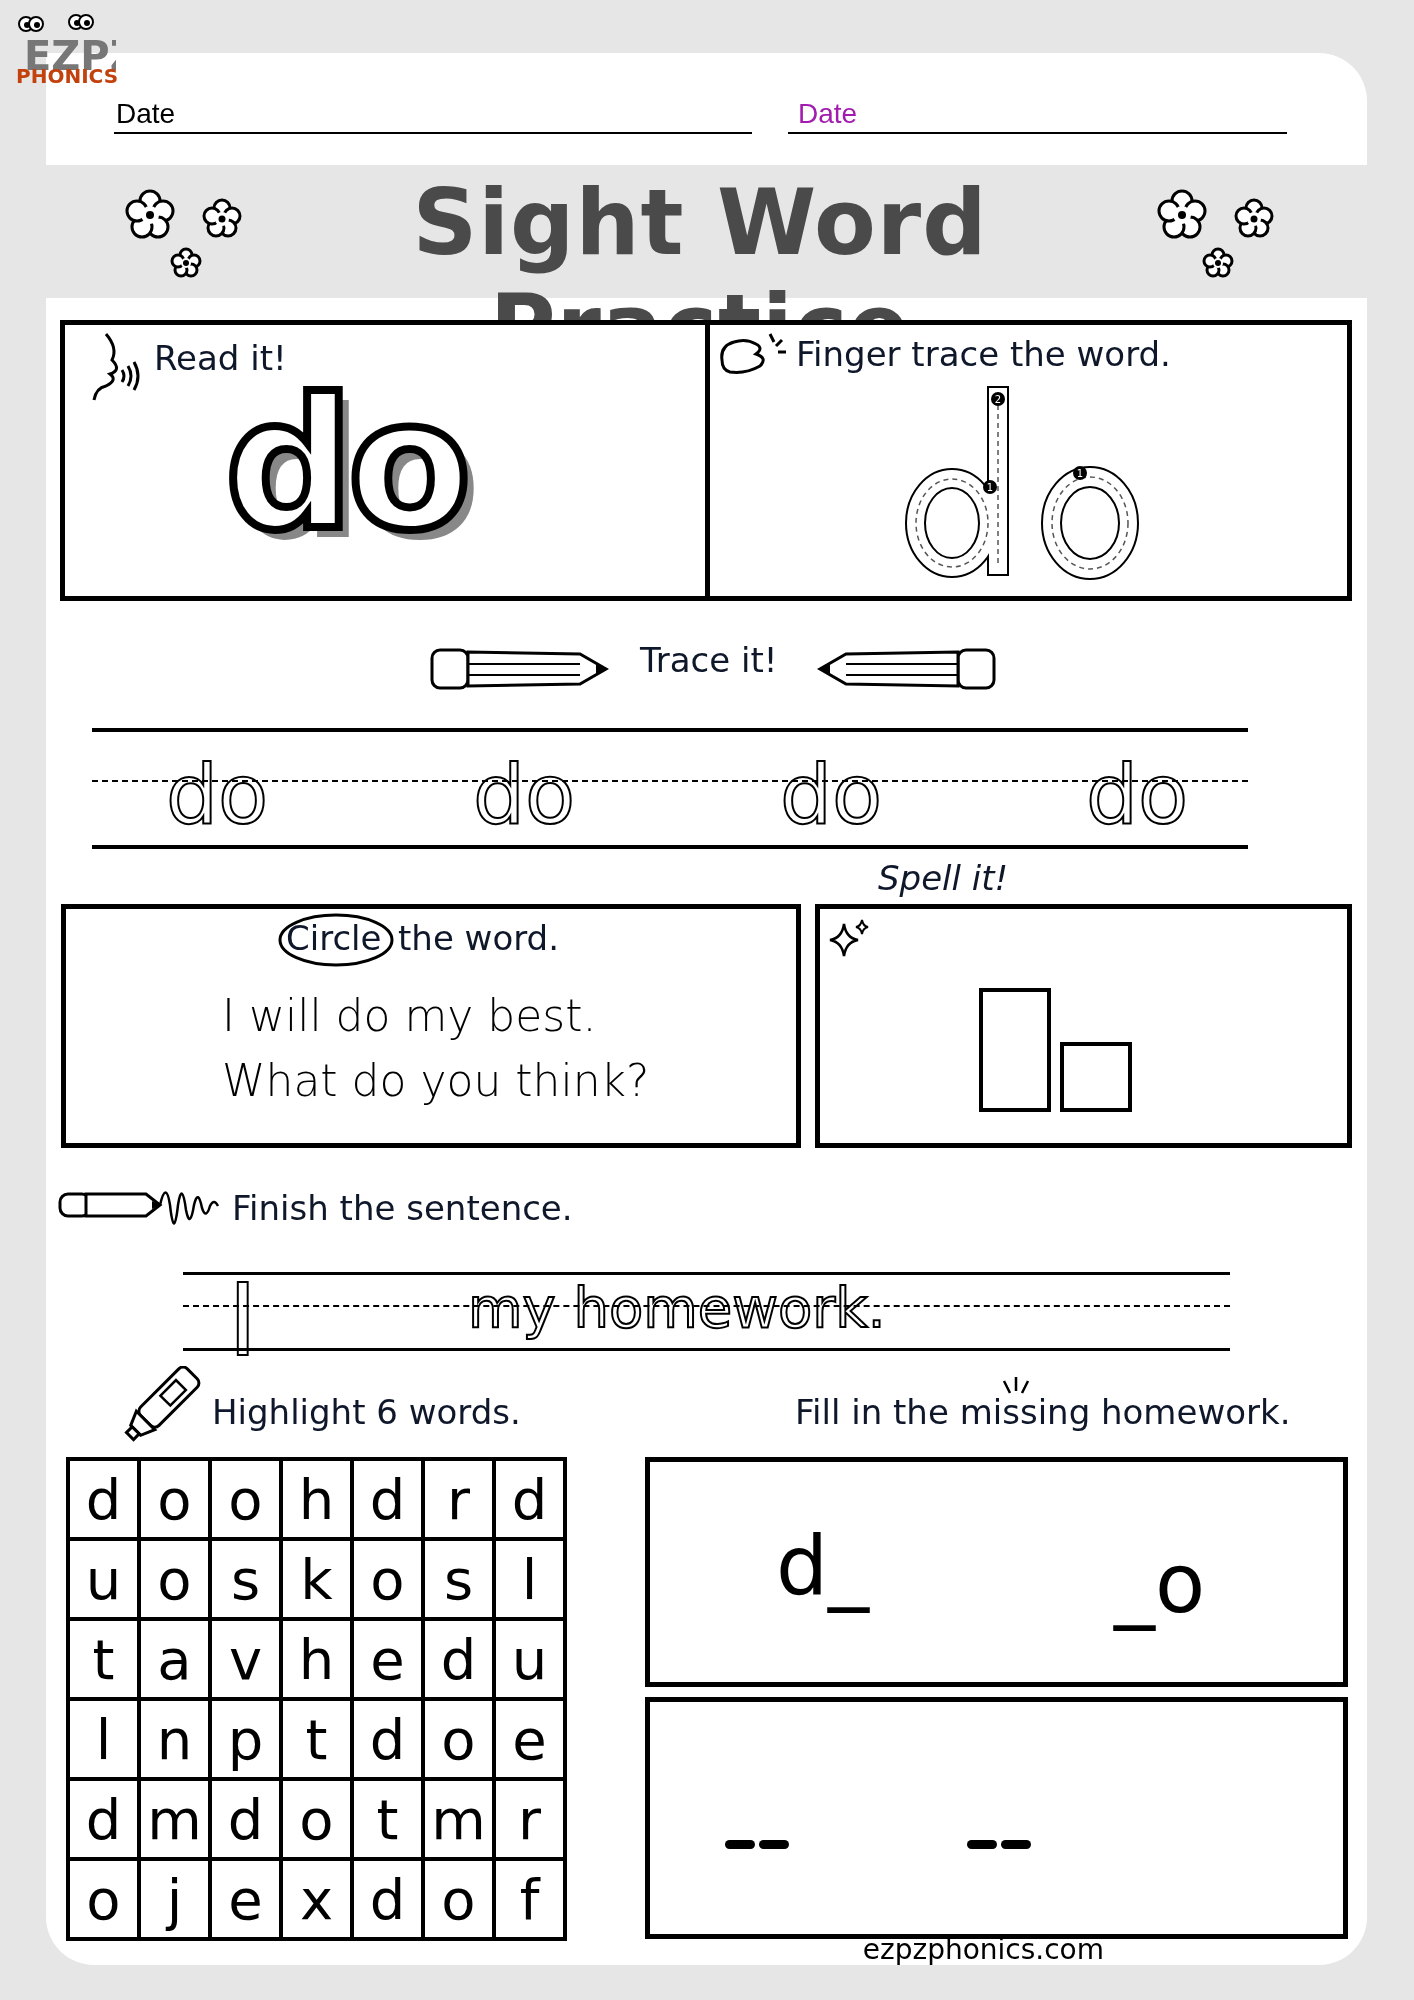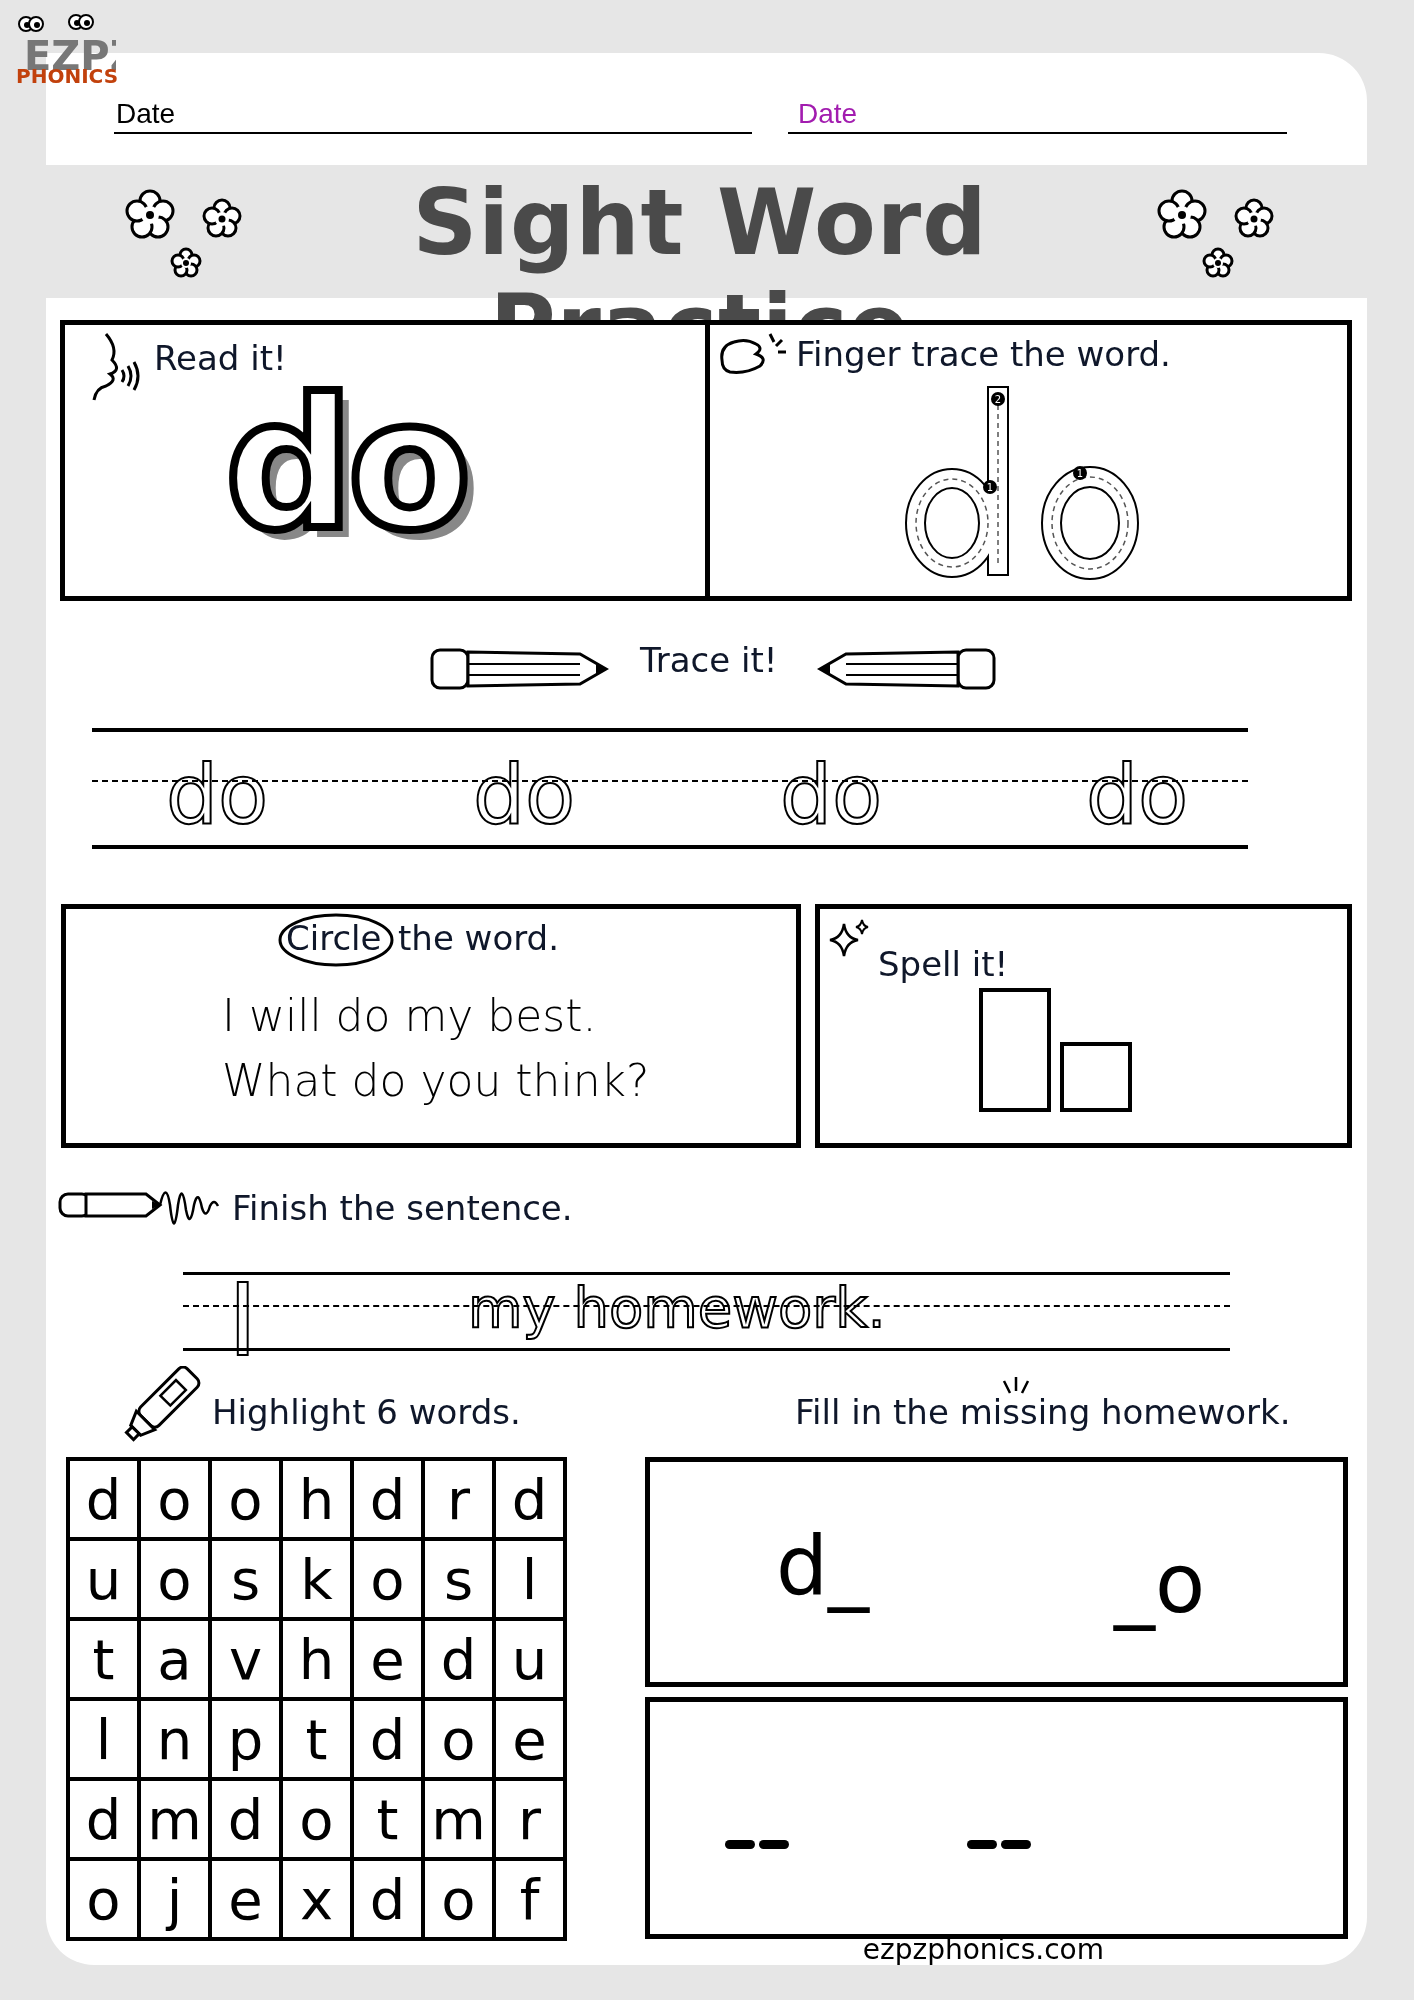--- a/index.html
+++ b/index.html
@@ -180,21 +180,21 @@
 </svg>
 <div class="sec-label" style="left:398px;top:918px;">the word.</div>
 <div class="sentence" style="left:222px;top:990px;">I will do my best.</div>
 <div class="sentence" style="left:222px;top:1055px;">What do you think?</div>
 
 <div class="box" style="left:815px;top:904px;width:537px;height:244px;"></div>
 <svg class="abs" style="left:828px;top:918px;" width="44" height="42" viewBox="0 0 44 42">
   <path d="M16 6 Q18 20 30 22 Q18 24 16 38 Q14 24 2 22 Q14 20 16 6Z" fill="#fff" stroke="#000" stroke-width="2.5"></path>
   <path d="M34 2 Q35 8 40 9 Q35 10 34 16 Q33 10 28 9 Q33 8 34 2Z" fill="#fff" stroke="#000" stroke-width="2"></path>
 </svg>
-<div class="sec-label" style="left:878px;top:944px;">Spell it!</div>
+<div class="sec-label" style="left:878px;top:858px;font-style:italic;">Spell it!</div>
 <div class="spell-box" style="left:979px;top:988px;width:72px;height:124px;"></div>
 <div class="spell-box" style="left:1060px;top:1042px;width:72px;height:70px;"></div>
 
 <svg class="abs" style="left:56px;top:1180px;" width="176" height="66" viewBox="0 0 176 66">
   <rect x="4" y="14" width="30" height="22" rx="8" fill="#fff" stroke="#000" stroke-width="3"></rect>
   <path d="M30 14 L90 14 L104 25 L90 36 L30 36 Z" fill="#fff" stroke="#000" stroke-width="3"></path>
   <path d="M96 21 L104 25 L96 29Z" fill="#000"></path>
   <path d="M104 25 Q110 0 114 25 Q118 62 122 25 Q126 0 130 30 Q134 50 138 25 Q142 8 146 28 Q150 40 154 26 Q158 18 162 26" fill="none" stroke="#000" stroke-width="2.5"></path>
 </svg>
 <div class="sec-label" style="left:232px;top:1188px;">Finish the sentence.</div>

